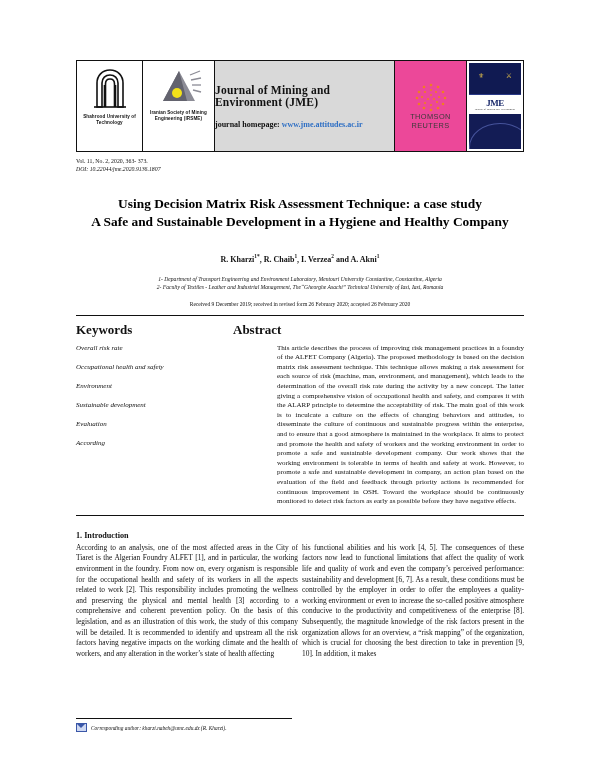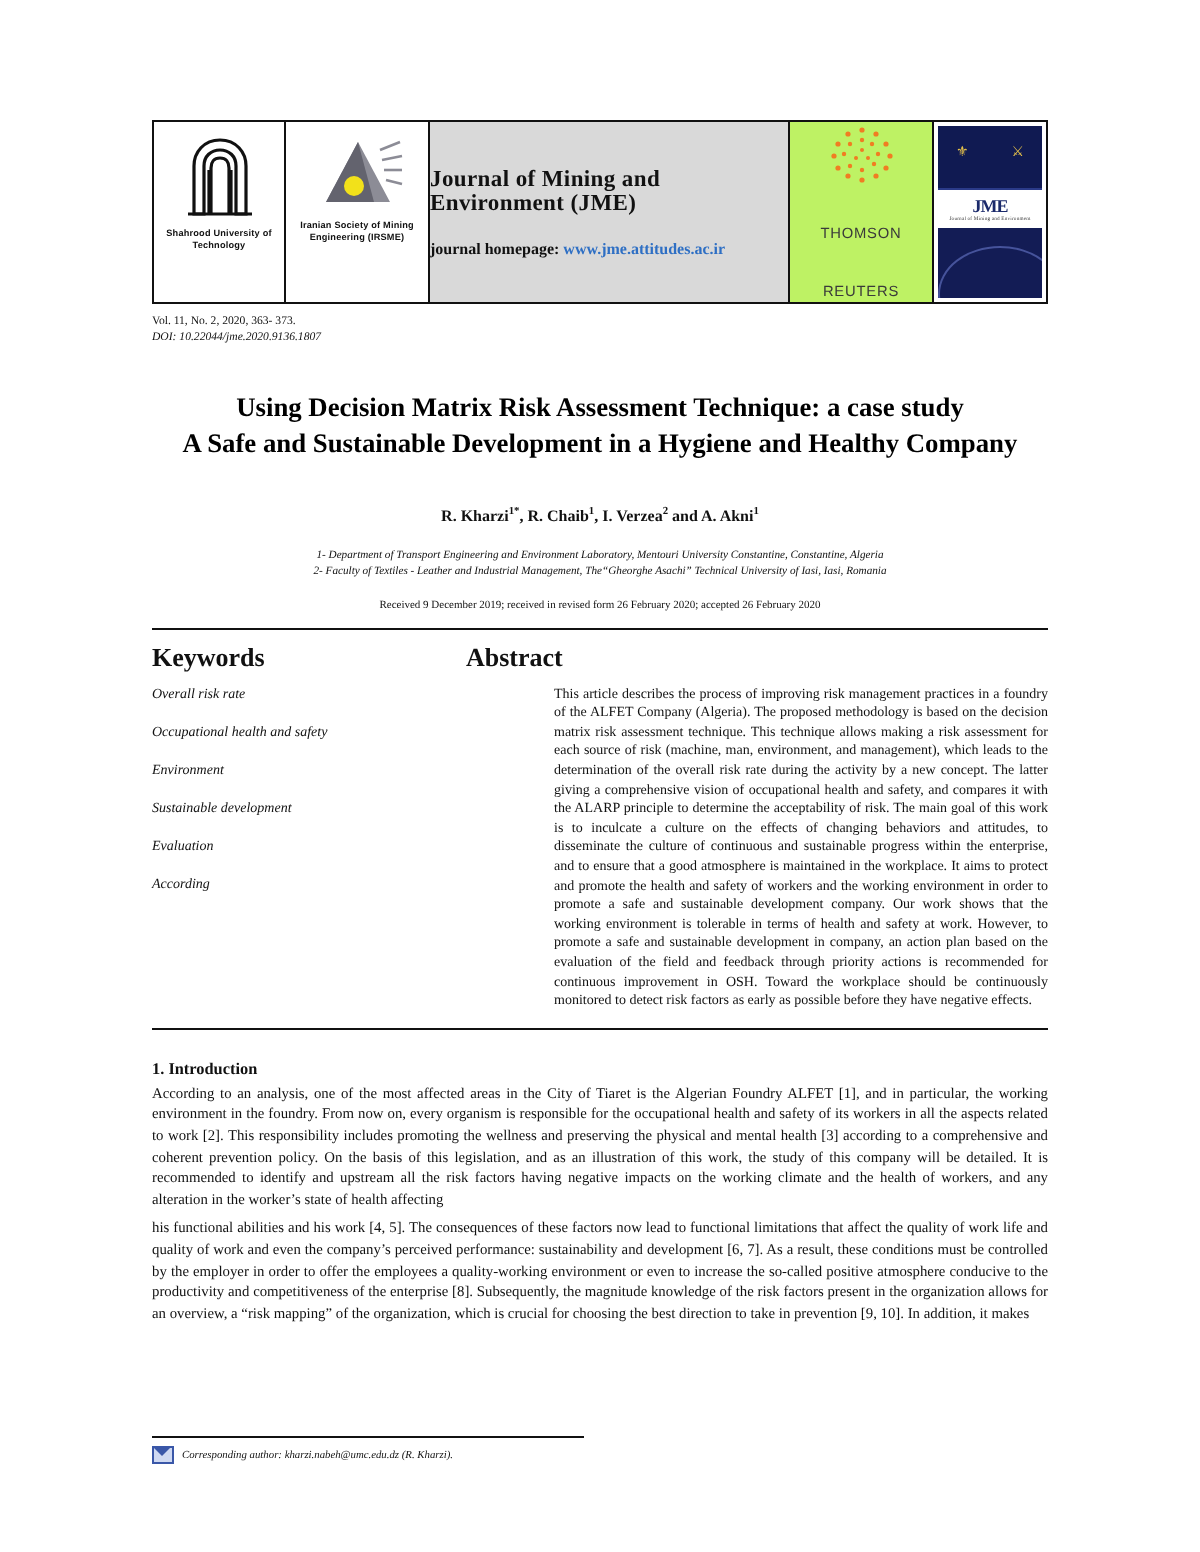--- a/index.html
+++ b/index.html
@@ -76,22 +76,22 @@
     color:#111;
   }
   .jhome .url{
     color:#2e6fc4;
     font-weight:bold;
   }
   .mh-tr{
     width:72px;
     border-right:1px solid #111;
     display:flex;flex-direction:column;align-items:center;justify-content:center;
-    background:#bef264;
-    gap:20px;
+    background:#ec4899;
+    gap:0;
   }
   .tr-text{
     font-family:"Liberation Sans", sans-serif;
     font-size:7.4px;
     line-height:9px;
     font-weight:500;
     text-align:center;
     color:#3a3a3a;
     letter-spacing:.4px;
   }
@@ -238,21 +238,20 @@
   .intro-wrap{ margin-top:15px; }
   .intro-h{
     font-weight:bold;
     font-size:8.2px;
     margin-bottom:3px;
     color:#111;
   }
   .cols{
     display:flex;
     gap:4px;
-    flex-direction:column;
   }
   .col{
     flex:1;
     font-size:7.4px;
     line-height:10.6px;
     text-align:justify;
     color:#111;
   }
   .col.right{ padding-top:0; }
 

